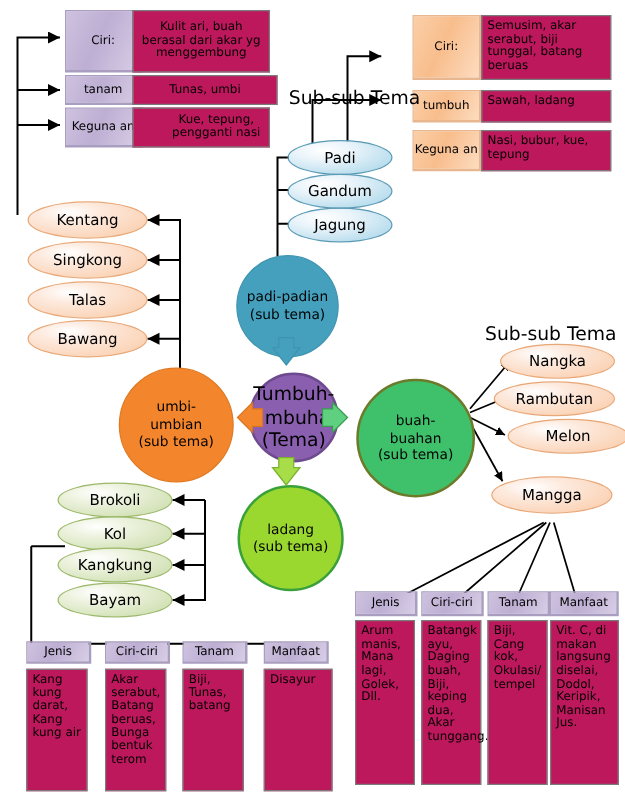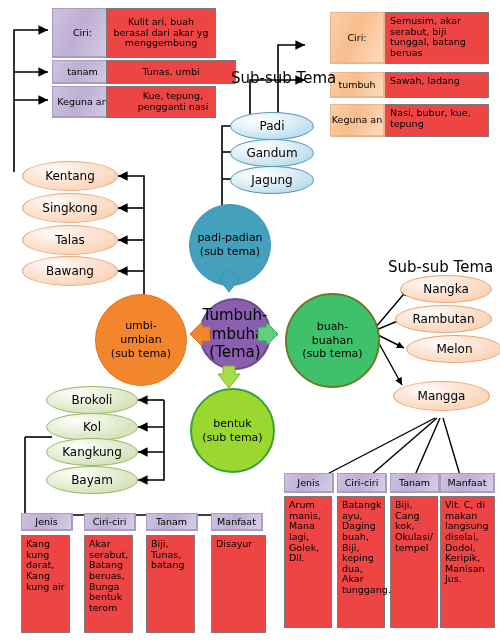--- a/index.html
+++ b/index.html
@@ -9,21 +9,21 @@
   svg.wires{position:absolute;left:0;top:0;width:500px;height:640px;pointer-events:none;}
 
   
   .hdr{position:absolute;box-sizing:border-box;display:flex;align-items:center;
        justify-content:center;text-align:center;font-size:9.5px;line-height:1.05;
        border:1px solid #9b9b9b;border-right-width:2px;border-bottom-width:2px;}
   .hdr.purple{background:linear-gradient(115deg,#cfc2df 0%,#bdaed3 45%,#d8cee6 100%);
               border-color:#a99ec0;}
   .hdr.orange{background:linear-gradient(115deg,#fbcfa8 0%,#f8bd8c 45%,#fddcc0 100%);
               border-color:#e8b68f;}
-  .cell{position:absolute;box-sizing:border-box;background:#ef4444;border:1px solid #7a7a7a;
+  .cell{position:absolute;box-sizing:border-box;background:#be185d;border:1px solid #7a7a7a;
         font-size:9.5px;line-height:1.12;padding:3px 4px;text-align:left;}
   .cell.ctr{text-align:center;display:flex;align-items:center;justify-content:center;}
 
   
   .ell{position:absolute;box-sizing:border-box;display:flex;align-items:center;
        justify-content:center;text-align:center;font-size:12px;border-radius:50%;}
   .ell.blue{background:radial-gradient(ellipse at 34% 28%,#ffffff 0%,#eaf4fa 30%,#bfe0ef 72%,#a7d2e6 100%);
             border:1.2px solid #5b9bb5;}
   .ell.peach{background:radial-gradient(ellipse at 34% 28%,#ffffff 0%,#fdeade 28%,#fbd6bb 72%,#f8c9a7 100%);
              border:1.2px solid #e8a777;}
@@ -98,21 +98,21 @@
       <path d="M437,418 L363,482" marker-end="url(#ahs)"></path>
       <path d="M440,418 L412,482" marker-end="url(#ahs)"></path>
       <path d="M443,418 L462,482" marker-end="url(#ahs)"></path>
     </g>
   </svg>
 
   <div class="hdr purple" style="left:52px;top:8px;width:62px;height:50px;">Ciri:</div>
   <div class="cell ctr" style="left:106px;top:8px;width:110px;height:50px;">Kulit ari, buah berasal dari akar yg menggembung</div>
 
   <div class="hdr purple" style="left:52px;top:60px;width:62px;height:24px;">tanam</div>
-  <div class="cell ctr" style="left:106px;top:60px;width:130px;height:24px;">Tunas, umbi</div>
+  <div class="cell ctr" style="left:106px;top:60px;width:116px;height:24px;">Tunas, umbi</div>
 
   <div class="hdr purple" style="left:52px;top:86px;width:62px;height:32px;">Keguna an</div>
   <div class="cell ctr" style="left:106px;top:86px;width:110px;height:32px;padding-left:28px;">Kue, tepung, pengganti nasi</div>
 
   <div class="hdr orange" style="left:330px;top:12px;width:55px;height:52px;">Ciri:</div>
   <div class="cell" style="left:385px;top:12px;width:104px;height:52px;">Semusim, akar serabut, biji tunggal, batang beruas</div>
 
   <div class="hdr orange" style="left:330px;top:72px;width:55px;height:26px;">tumbuh</div>
   <div class="cell" style="left:385px;top:72px;width:104px;height:26px;">Sawah, ladang</div>
 
@@ -145,28 +145,28 @@
     <span>padi-padian</span>
     <span>(sub tema)</span>
   </div>
 
   <div class="circ orange" style="left:95px;top:294px;width:92px;height:92px;">
     <span>umbi-</span>
     <span>umbian</span>
     <span>(sub tema)</span>
   </div>
 
-  <div class="circ greenb" style="left:285px;top:293px;width:95px;height:95px;">
+  <div class="circ greenb" style="left:285px;top:303px;width:95px;height:95px;">
     <span>buah-</span>
     <span>buahan</span>
     <span>(sub tema)</span>
   </div>
 
   <div class="circ lime" style="left:190px;top:388px;width:85px;height:85px;">
-    <span>bentuk</span>
+    <span>ladang</span>
     <span>(sub tema)</span>
   </div>
 
   <div class="circ purple" style="left:199px;top:298px;width:72px;height:72px;font-size:15px;">
     <span>Tumbuh-</span>
     <span>tumbuhan</span>
     <span>(Tema)</span>
   </div>
 
   <svg class="wires" viewBox="0 0 500 640">

